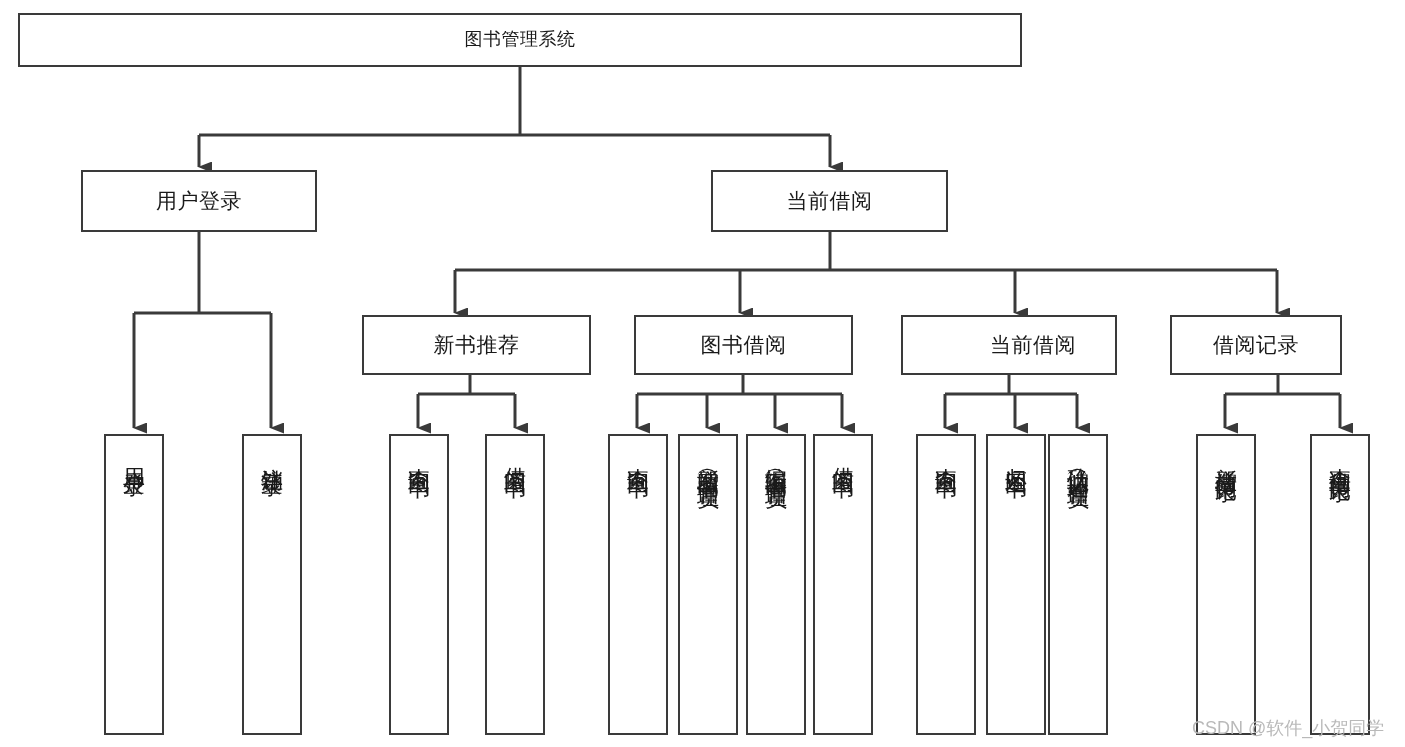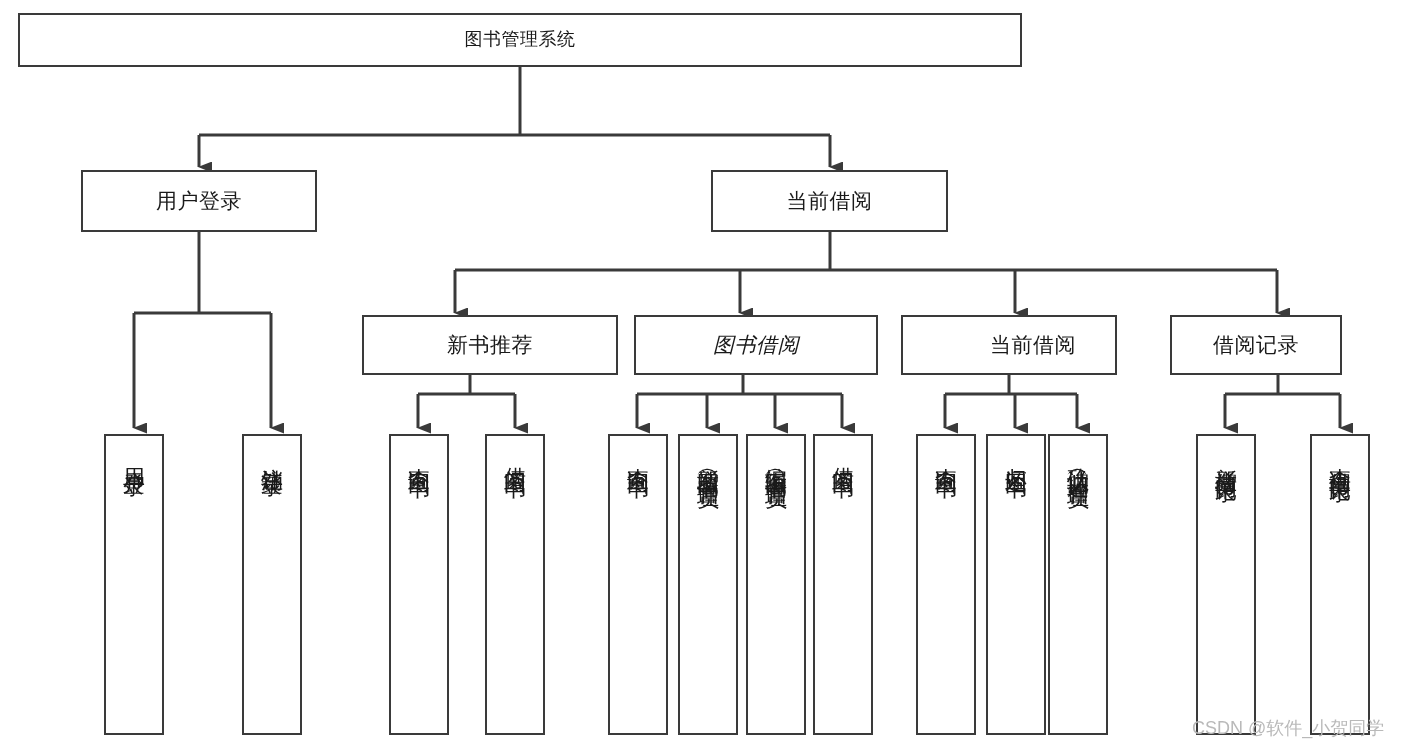--- a/index.html
+++ b/index.html
@@ -143,25 +143,25 @@
   </div>
 
   <div class="node horizontal" style="left:81px; top:170px; width:236px; height:62px;">
     <span class="node-label">用户登录</span>
   </div>
 
   <div class="node horizontal" style="left:711px; top:170px; width:237px; height:62px;">
     <span class="node-label">当前借阅</span>
   </div>
 
-  <div class="node horizontal" style="left:362px; top:315px; width:256px; height:60px;">
+  <div class="node horizontal" style="left:362px; top:315px; width:229px; height:60px;">
     <span class="node-label">新书推荐</span>
   </div>
 
-  <div class="node horizontal" style="left:634px; top:315px; width:244px; height:60px;font-style:italic;">
+  <div class="node horizontal" style="left:634px; top:315px; width:219px; height:60px;">
     <span class="node-label">图书借阅</span>
   </div>
 
   <div class="node horizontal" style="left:901px; top:315px; width:216px; height:60px;padding-left:48px;">
     <span class="node-label">当前借阅</span>
   </div>
 
   <div class="node horizontal" style="left:1170px; top:315px; width:172px; height:60px;">
     <span class="node-label">借阅记录</span>
   </div>

